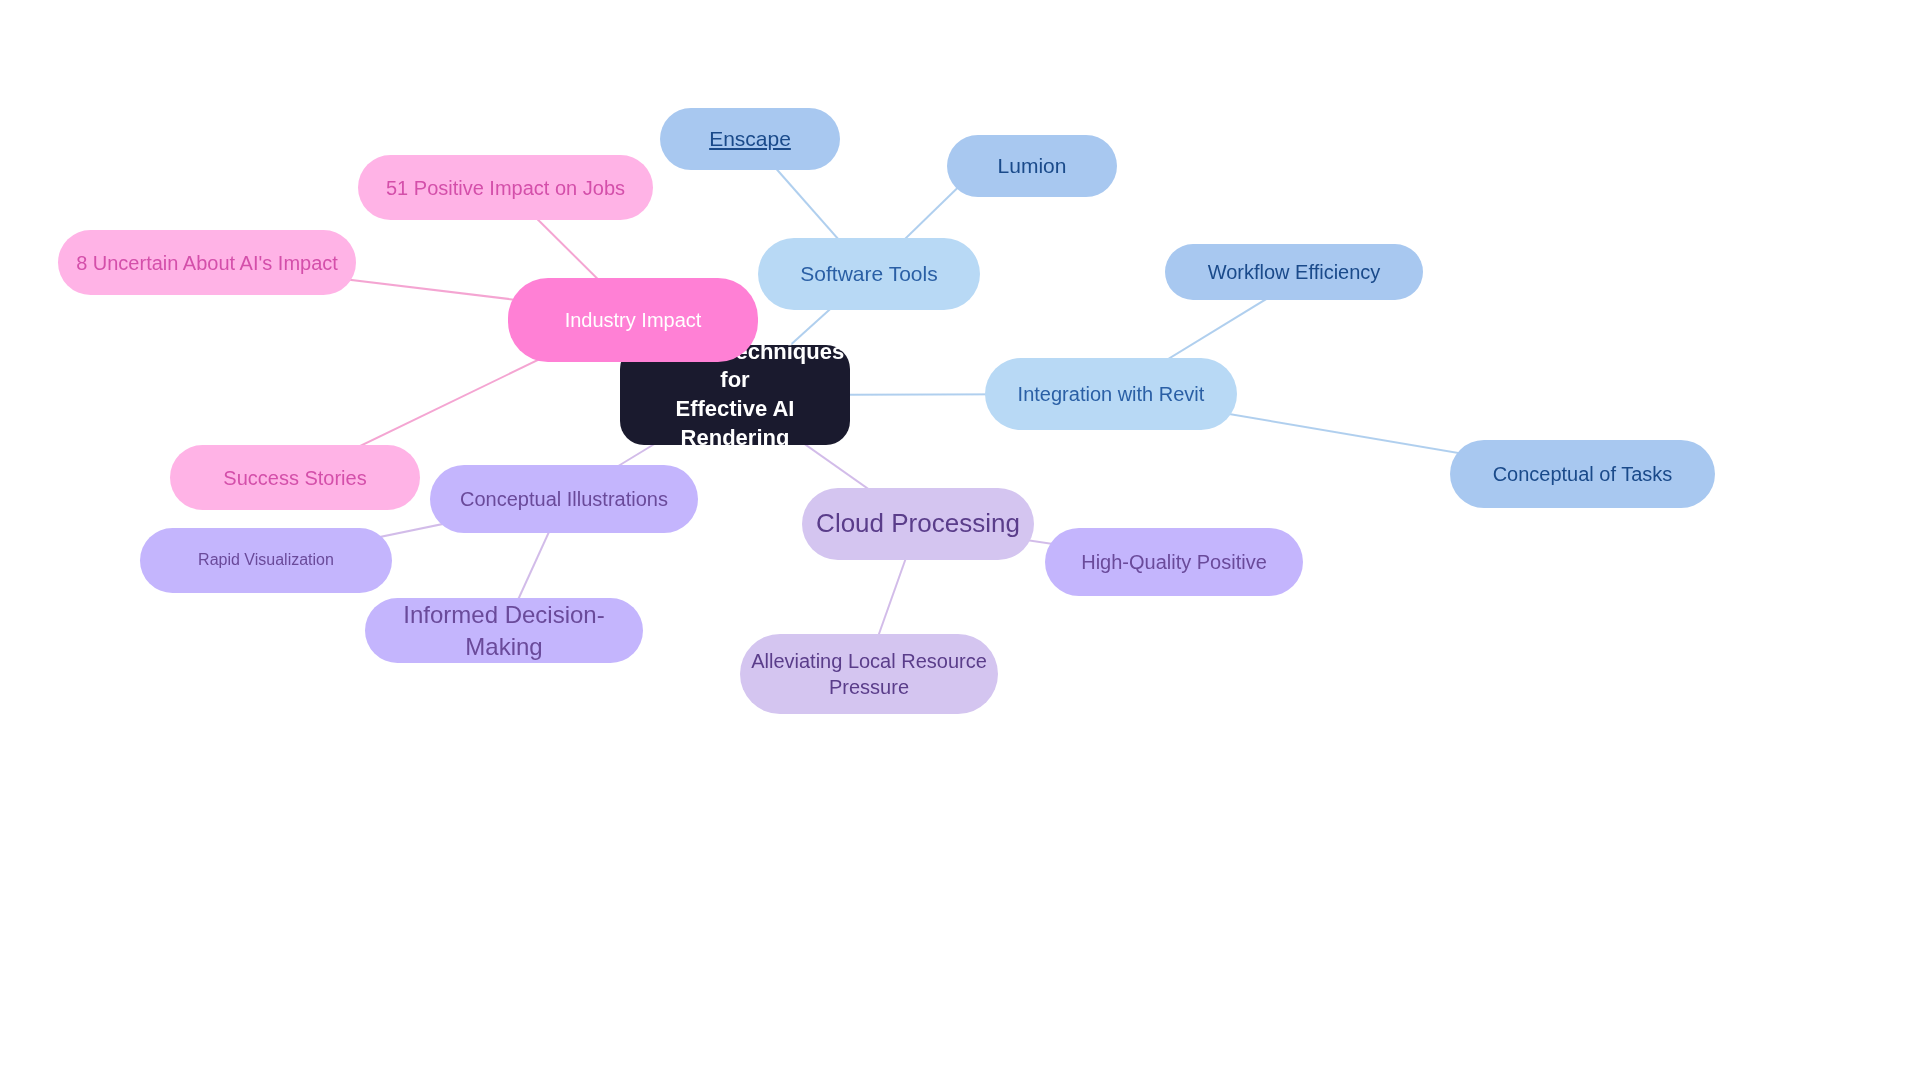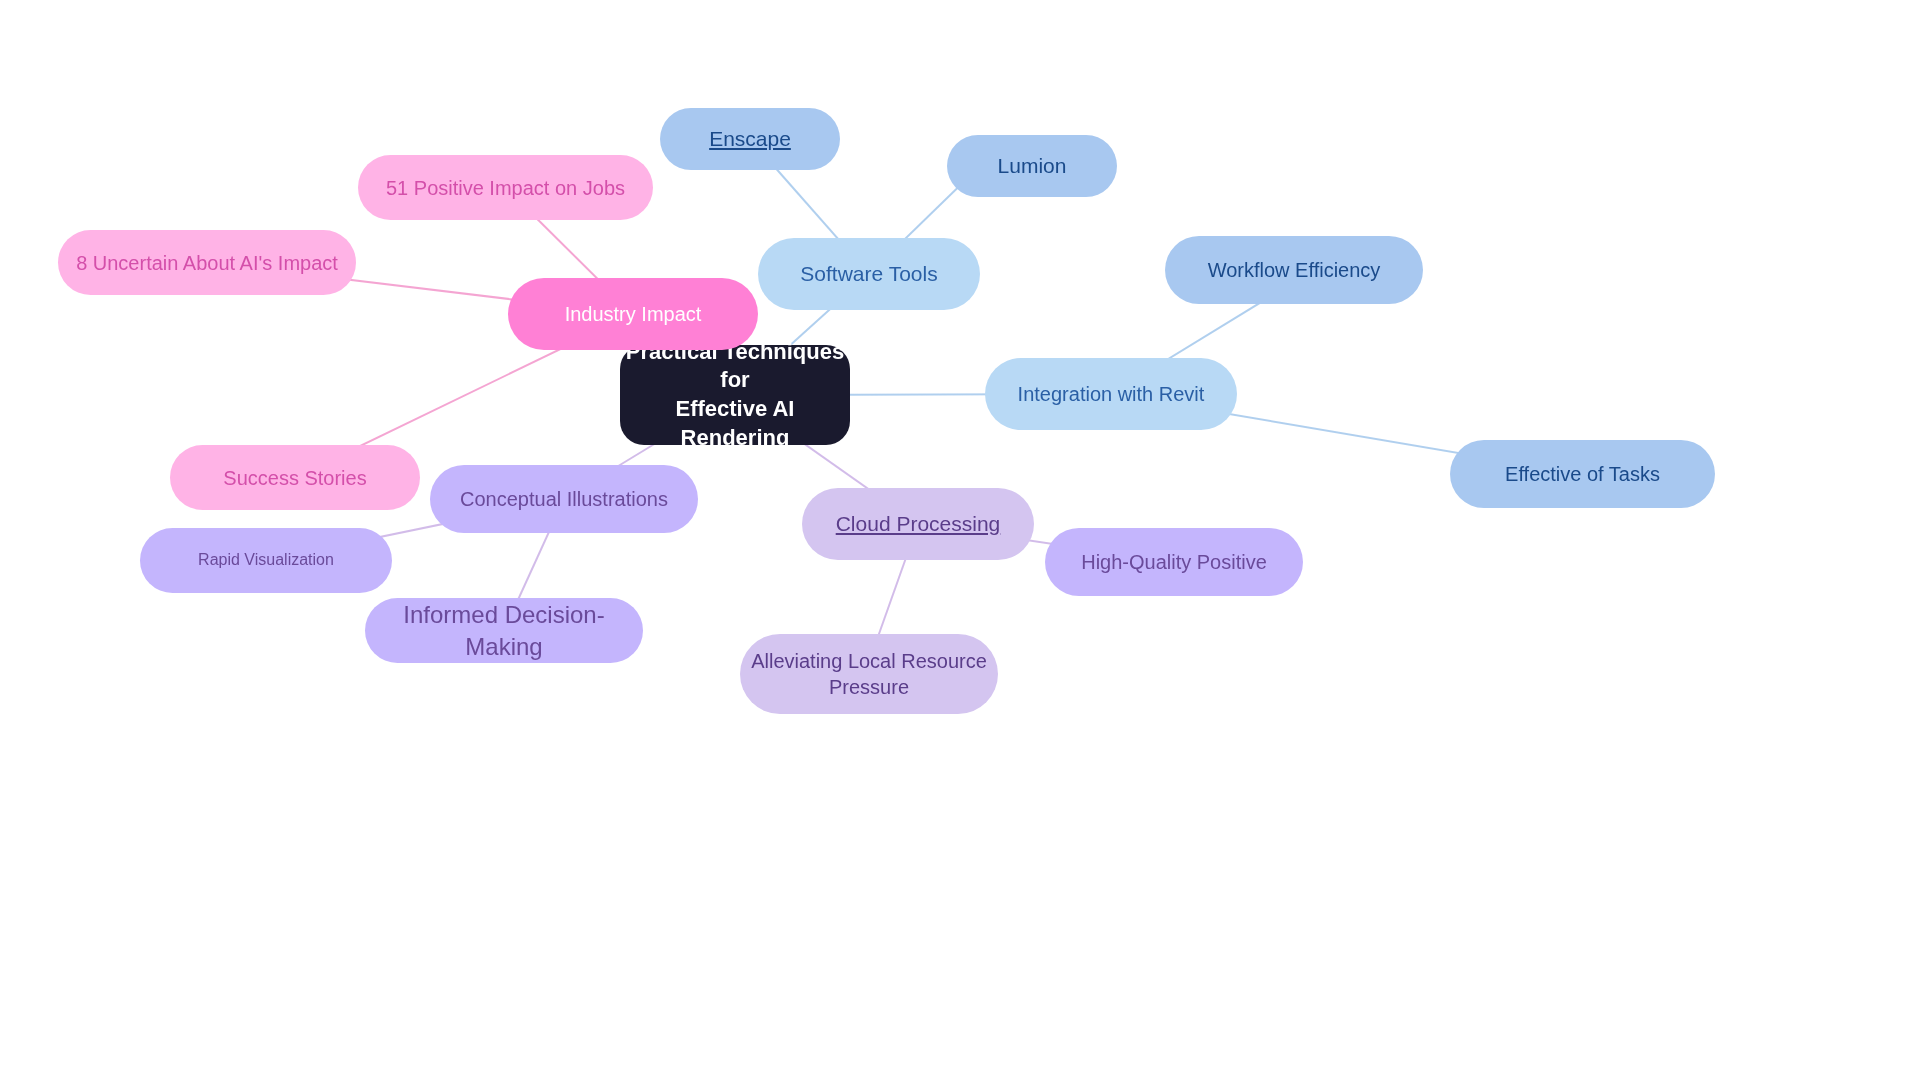--- a/index.html
+++ b/index.html
@@ -90,21 +90,21 @@
     <line x1="735" y1="395" x2="564" y2="499" stroke="#c0a0e0" stroke-width="2" opacity="0.7"></line>
     <line x1="564" y1="499" x2="266" y2="560.5" stroke="#c0a0e0" stroke-width="2" opacity="0.7"></line>
     <line x1="564" y1="499" x2="504" y2="630.5" stroke="#c0a0e0" stroke-width="2" opacity="0.7"></line>
   </svg>
 
 <div id="center-node" class="node node-center" style="left:620px; top:345px; width:230px; height:100px;">
   <span>Practical Techniques for<br>Effective AI Rendering</span>
 </div>
 
 <div id="nodes-container">
-    <div class="node node-pink" style="left: 508px; top: 278px; width: 250px; height: 72px; font-size: 20px; text-align: center;">
+    <div class="node node-pink" style="left: 508px; top: 278px; width: 250px; height: 84px; font-size: 20px; text-align: center;">
       <span>Industry Impact</span>
     </div>
     <div class="node node-pink-light" style="left: 358px; top: 155px; width: 295px; height: 65px; font-size: 20px;">
       <span>51 Positive Impact on Jobs</span>
     </div>
     <div class="node node-pink-light" style="left: 58px; top: 230px; width: 298px; height: 65px; font-size: 20px; align-items: center;">
       <span>8 Uncertain About AI's Impact</span>
     </div>
     <div class="node node-pink-light" style="left: 170px; top: 445px; width: 250px; height: 65px; font-size: 20px;">
       <span>Success Stories</span>
@@ -114,27 +114,27 @@
     </div>
     <div class="node node-blue-medium" style="left: 660px; top: 108px; width: 180px; height: 62px; font-size: 21px; text-decoration: underline;">
       <span>Enscape</span>
     </div>
     <div class="node node-blue-medium" style="left: 947px; top: 135px; width: 170px; height: 62px; font-size: 21px; text-align: right;">
       <span>Lumion</span>
     </div>
     <div class="node node-blue" style="left: 985px; top: 358px; width: 252px; height: 72px; font-size: 20px;">
       <span>Integration with Revit</span>
     </div>
-    <div class="node node-blue-medium" style="left: 1165px; top: 236px; width: 258px; height: 68px; font-size: 20px;">
+    <div class="node node-blue-medium" style="left: 1165px; top: 244px; width: 258px; height: 56px; font-size: 20px;">
       <span>Workflow Efficiency</span>
     </div>
     <div class="node node-blue-medium" style="left: 1450px; top: 440px; width: 265px; height: 68px; font-size: 20px;">
-      <span>Effective of Tasks</span>
+      <span>Conceptual of Tasks</span>
     </div>
-    <div class="node node-purple" style="left: 802px; top: 488px; width: 232px; height: 72px; font-size: 21px; text-decoration: underline;">
+    <div class="node node-purple" style="left: 802px; top: 488px; width: 232px; height: 72px; font-size: 26px;">
       <span>Cloud Processing</span>
     </div>
     <div class="node node-purple-light" style="left: 1045px; top: 528px; width: 258px; height: 68px; font-size: 20px;">
       <span>High-Quality Positive</span>
     </div>
     <div class="node node-purple" style="left: 740px; top: 622px; width: 258px; height: 80px; font-size: 20px; margin-top: 12px;">
       <span>Alleviating Local Resource Pressure</span>
     </div>
     <div class="node node-purple-light" style="left: 430px; top: 465px; width: 268px; height: 68px; font-size: 20px;">
       <span>Conceptual Illustrations</span>

